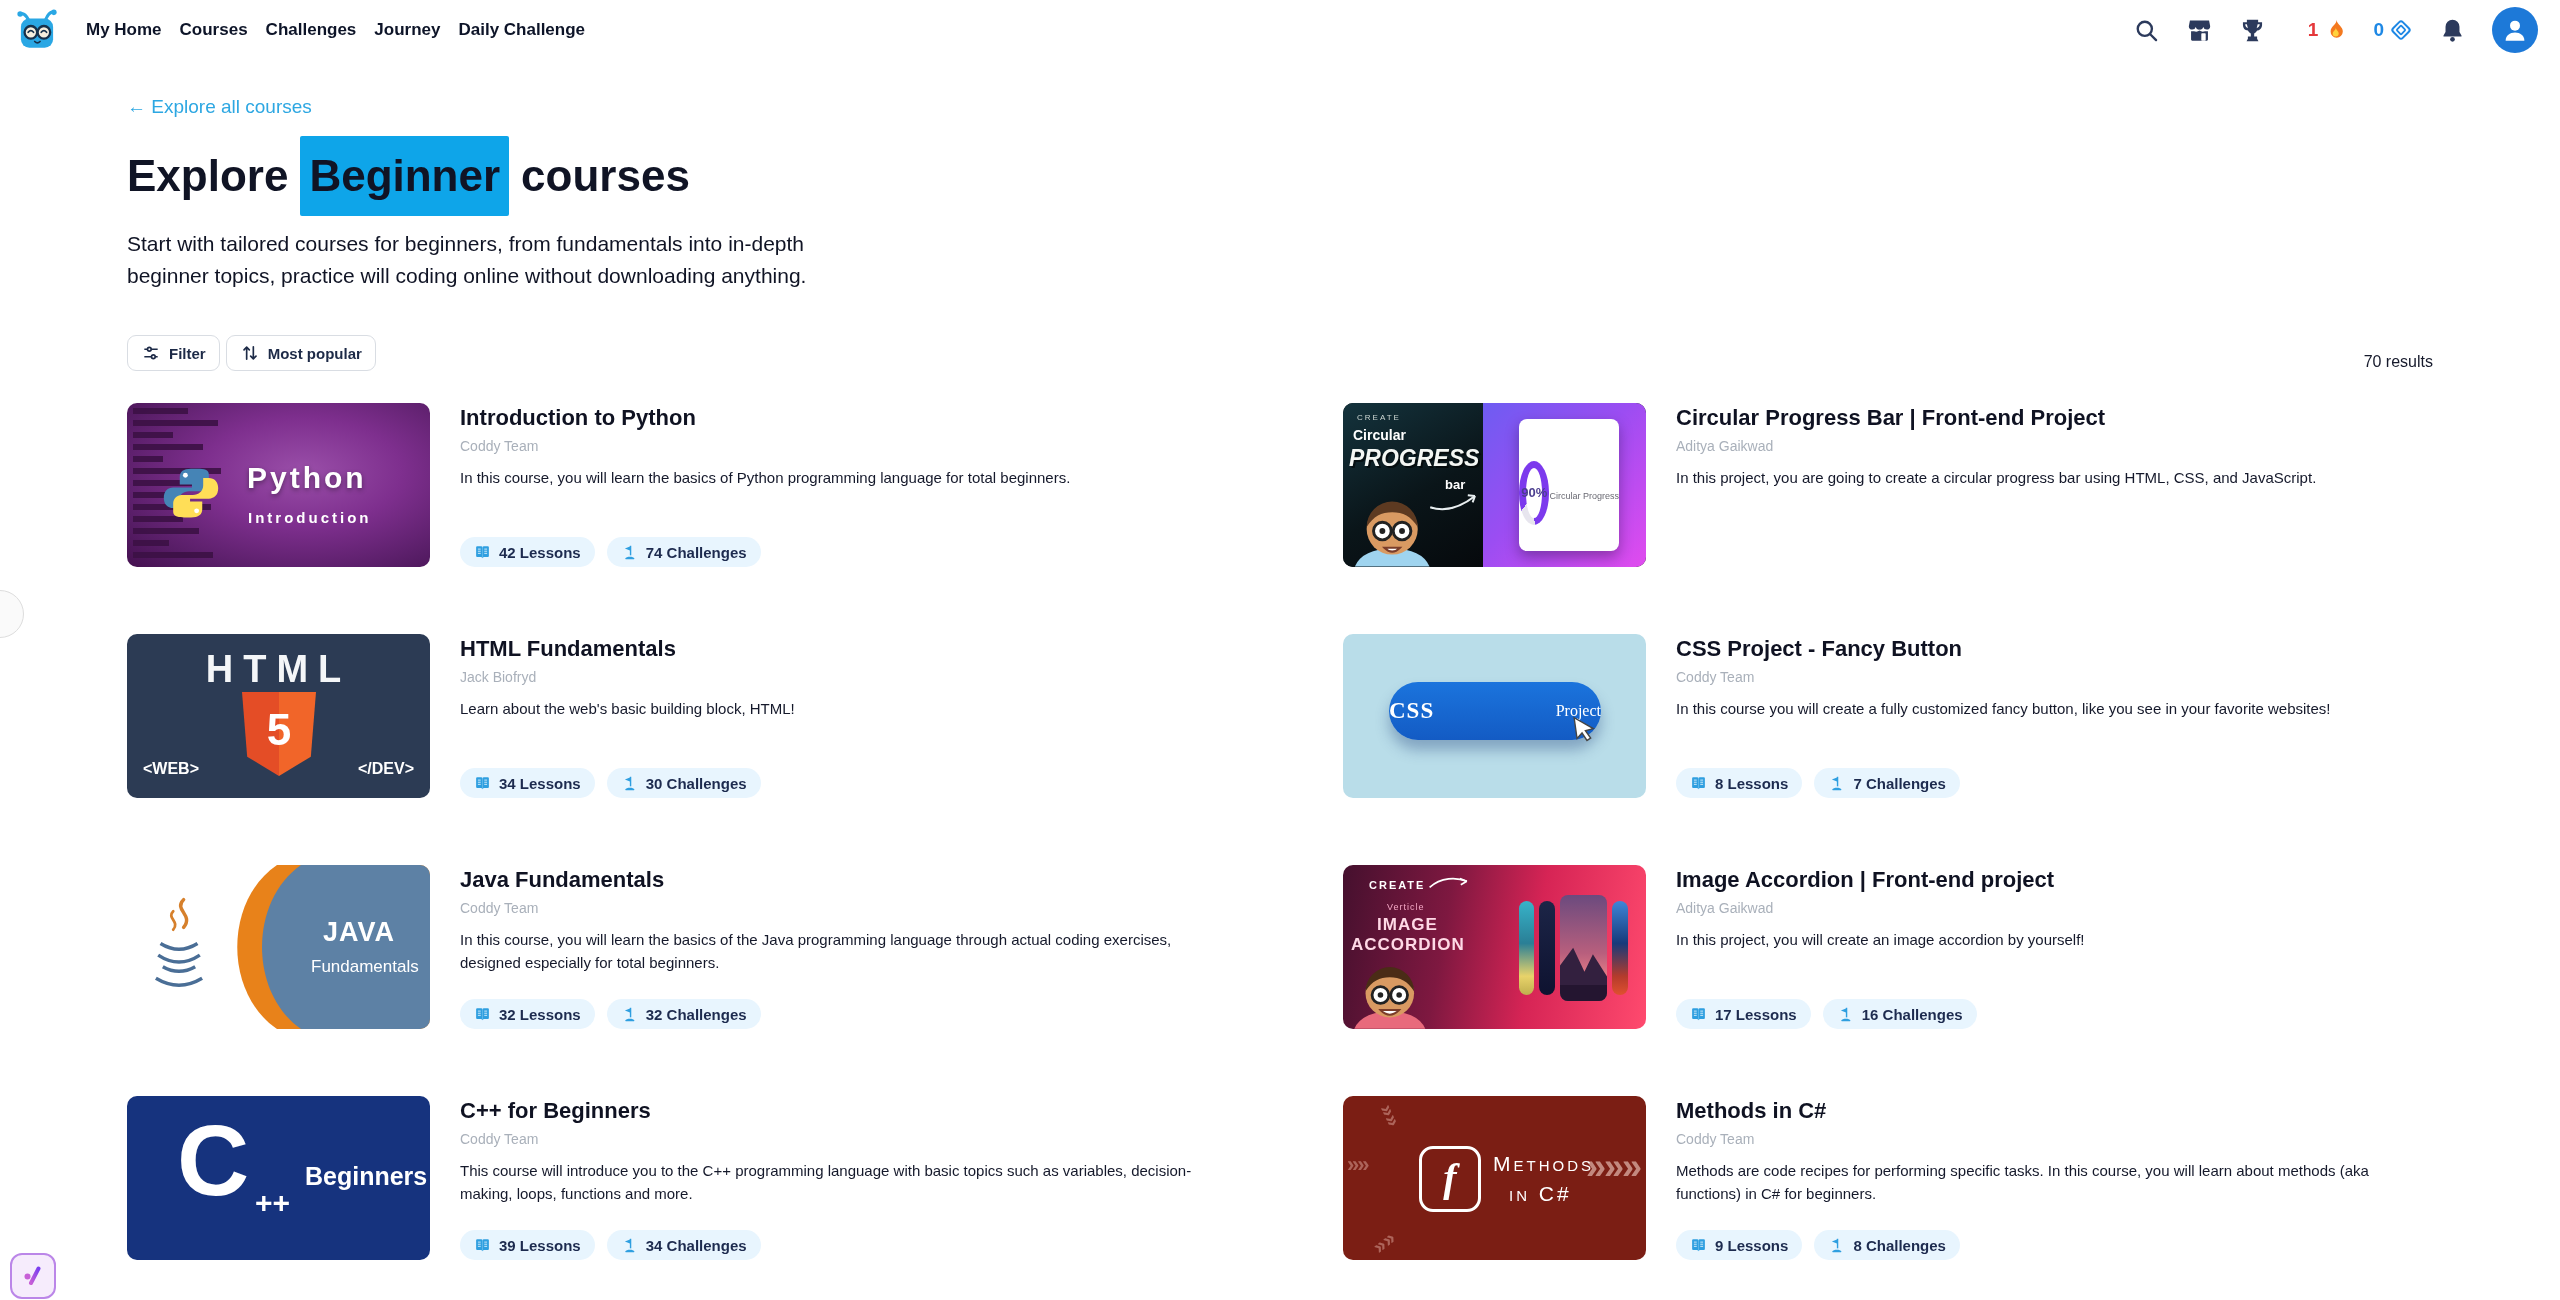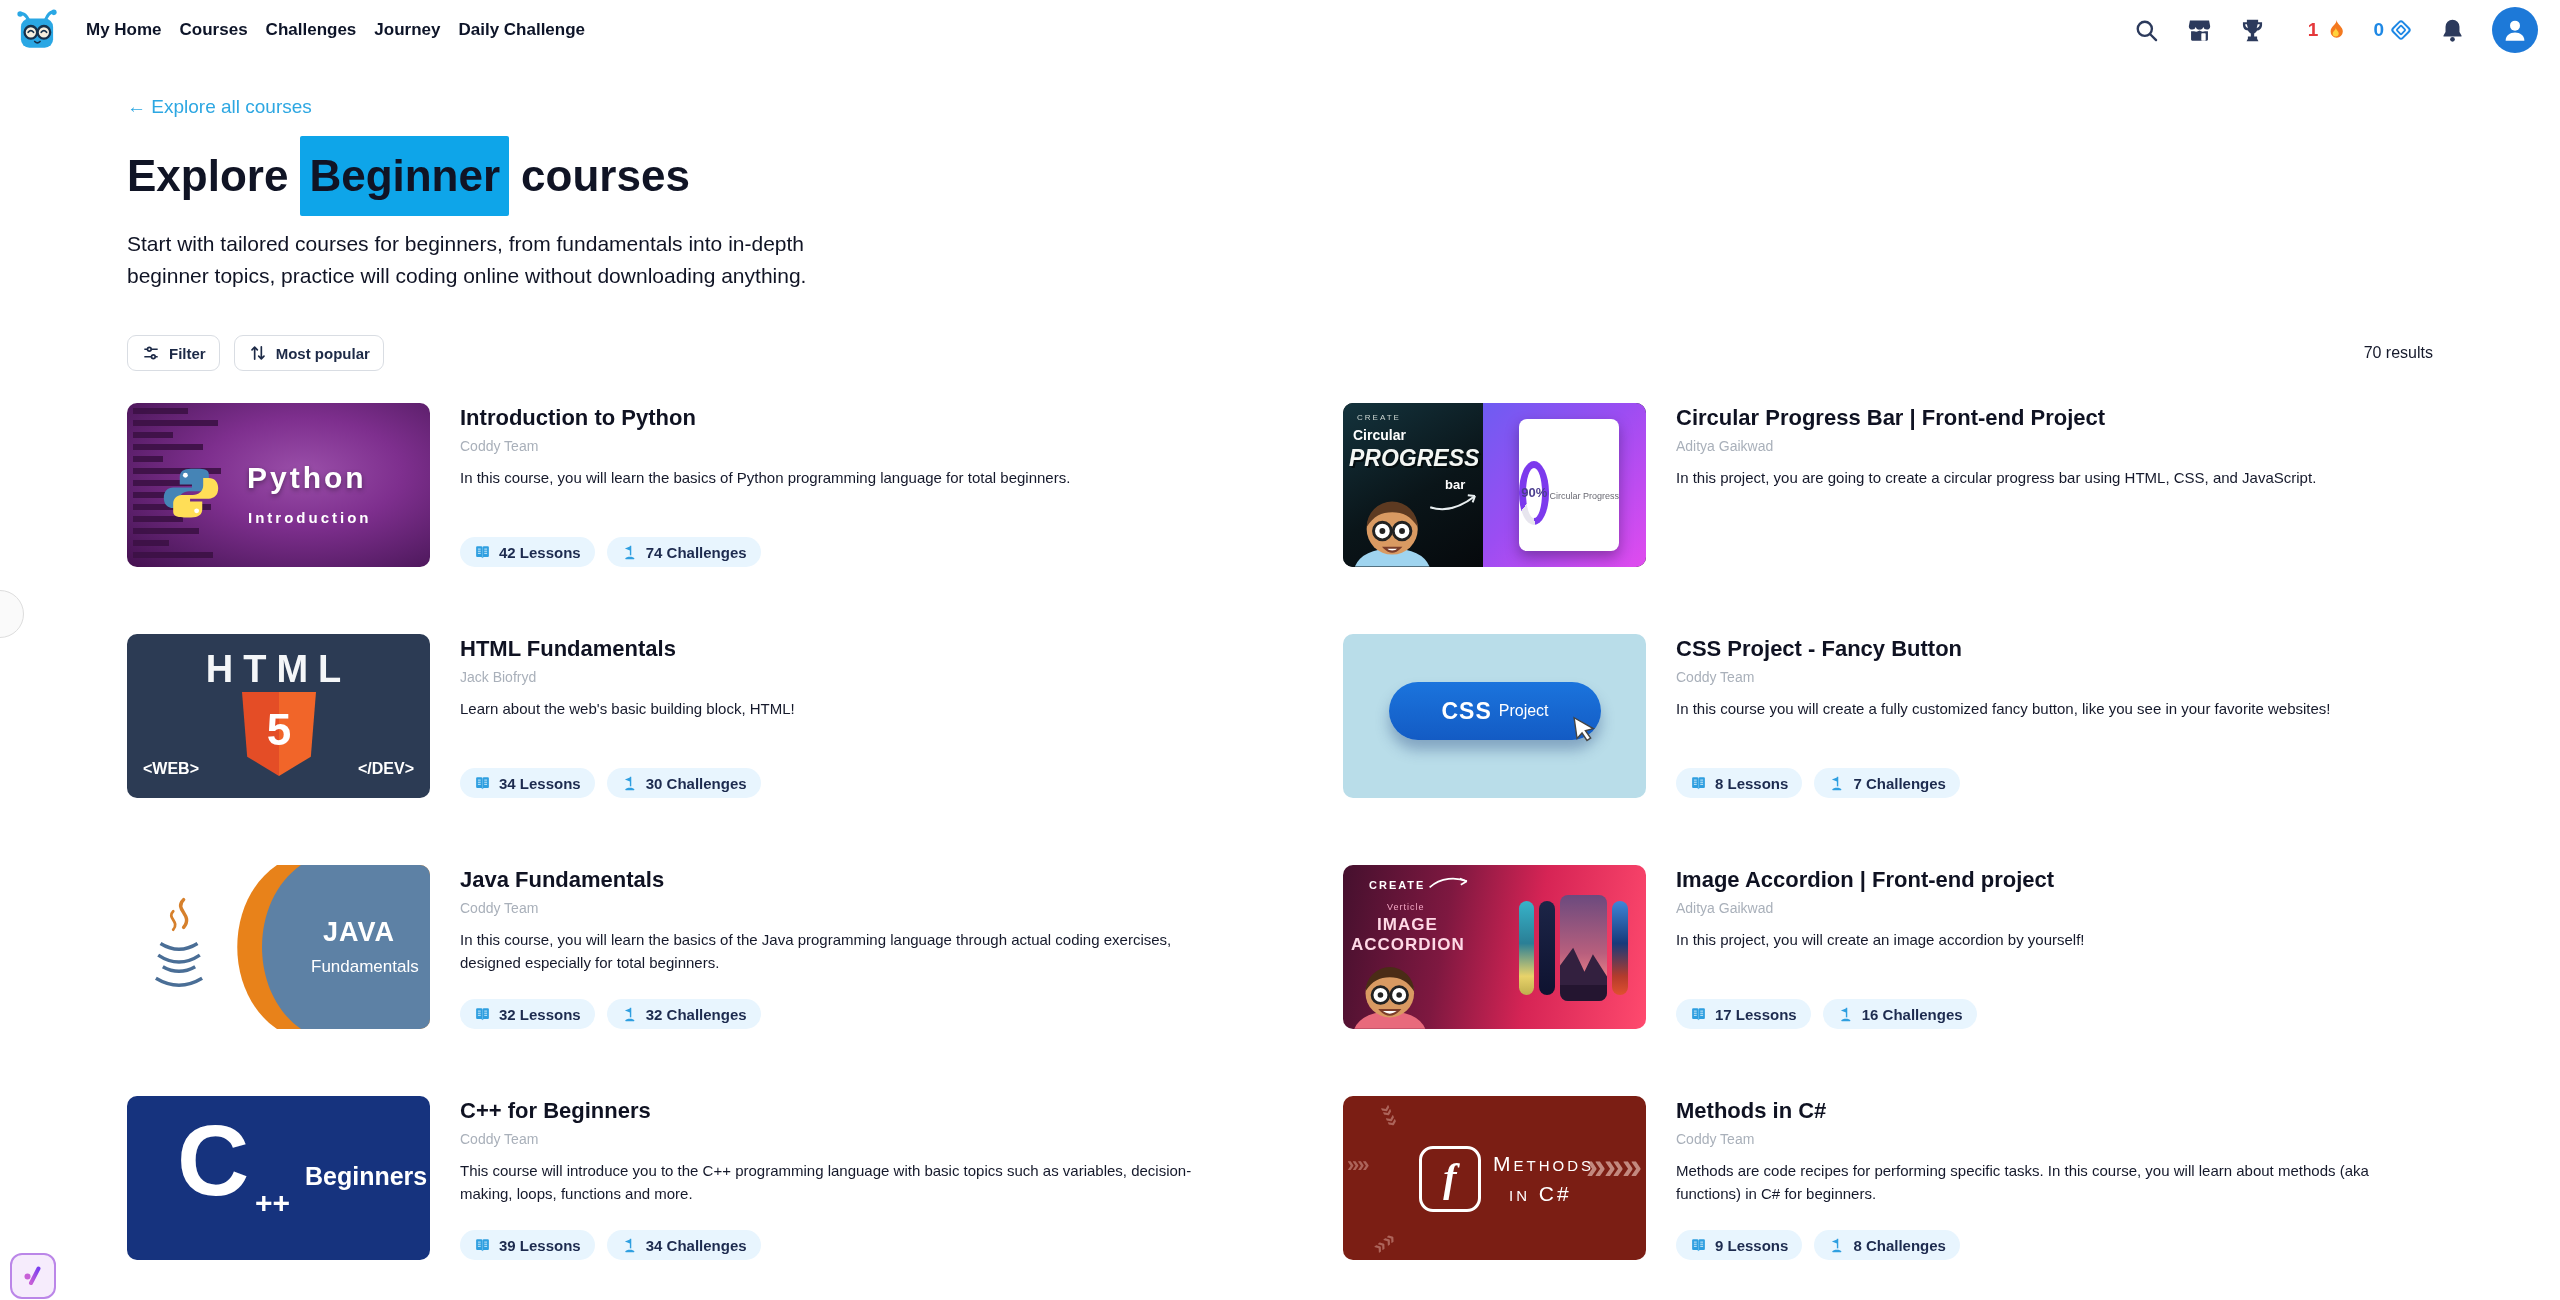--- a/index.html
+++ b/index.html
@@ -24,21 +24,21 @@
   .avatar svg{width:30px;height:30px}
 
   
   .content{padding:0 127px}
   .back-link{display:inline-block;margin-top:36px;color:#2da7e2;font-size:19px;cursor:pointer;text-decoration:none}
   h1{margin:18px 0 0;font-size:44px;font-weight:700;display:flex;gap:12px;align-items:baseline}
   .hl{background:#0ea5e9;padding:15px 9px;border-radius:2px}
   .subtitle{margin-top:12px;font-size:21px;line-height:1.5;max-width:745px}
 
   
-  .toolbar{margin-top:44px;display:flex;align-items:center;gap:14px}
+  .toolbar{margin-top:44px;display:flex;align-items:flex-end;gap:6px}
   .tbtn{display:inline-flex;align-items:center;gap:8px;height:36px;padding:0 13px;
         border:1.5px solid #d9dde3;border-radius:9px;background:#fff;font-size:15px;
         font-weight:600;color:#1d2a47;cursor:pointer}
   .tbtn svg{width:20px;height:20px}
   .results{margin-left:auto;font-size:16px;color:#15192b}
 
   
   .cols{display:flex;gap:126px;margin-top:32px}
   .col{display:flex;flex-direction:column;gap:67px;width:1140px}
   .card{display:flex;gap:30px;height:164px}
@@ -111,21 +111,21 @@
            display:flex;align-items:center;justify-content:center}
   .cp-ring::after{content:"";position:absolute;inset:7px;background:#fff;border-radius:50%}
   .cp-pct{position:relative!important;z-index:1;font-size:13px;font-weight:700;color:#4b3e8f}
   .cp-label{position:static!important;margin-top:21px;font-size:9px;color:#6b6b74}
 
   
   .th-cssbtn{background:#b9dde9}
   .cssbtn-pill{position:absolute;left:46px;top:48px;width:212px;height:58px;border-radius:29px;
                background:linear-gradient(180deg,#1b74dd,#135bc4);
                box-shadow:0 10px 14px rgba(30,60,120,.35);display:flex;align-items:center;
-               justify-content:center;gap:7px;color:#fff;font-family:Liberation Sans, sans-serif}
+               justify-content:space-between;gap:7px;color:#fff;font-family:Liberation Serif, serif}
   .cssbtn-css{position:static!important;font-size:23px;font-weight:700;letter-spacing:1px}
   .cssbtn-project{position:static!important;font-size:16px}
   .css-cursor{position:absolute;left:228px;top:80px;width:28px;height:28px;transform:rotate(-8deg)}
 
   
   .th-accordion{background:linear-gradient(100deg,#45102e 0%,#7e1840 34%,#d62455 62%,#ff4a6e 100%)}
   .ac-create{left:26px;top:14px;font-size:11px;letter-spacing:2px;color:#fff;font-weight:600}
   .ac-arrow{position:absolute;left:84px;top:8px;width:52px;height:20px}
   .ac-vert{left:44px;top:37px;font-size:9px;color:#f5a9c6;letter-spacing:1px}
   .ac-l1{left:34px;top:50px;font-size:17px;font-weight:800;color:#ffd9e6;letter-spacing:1px}

